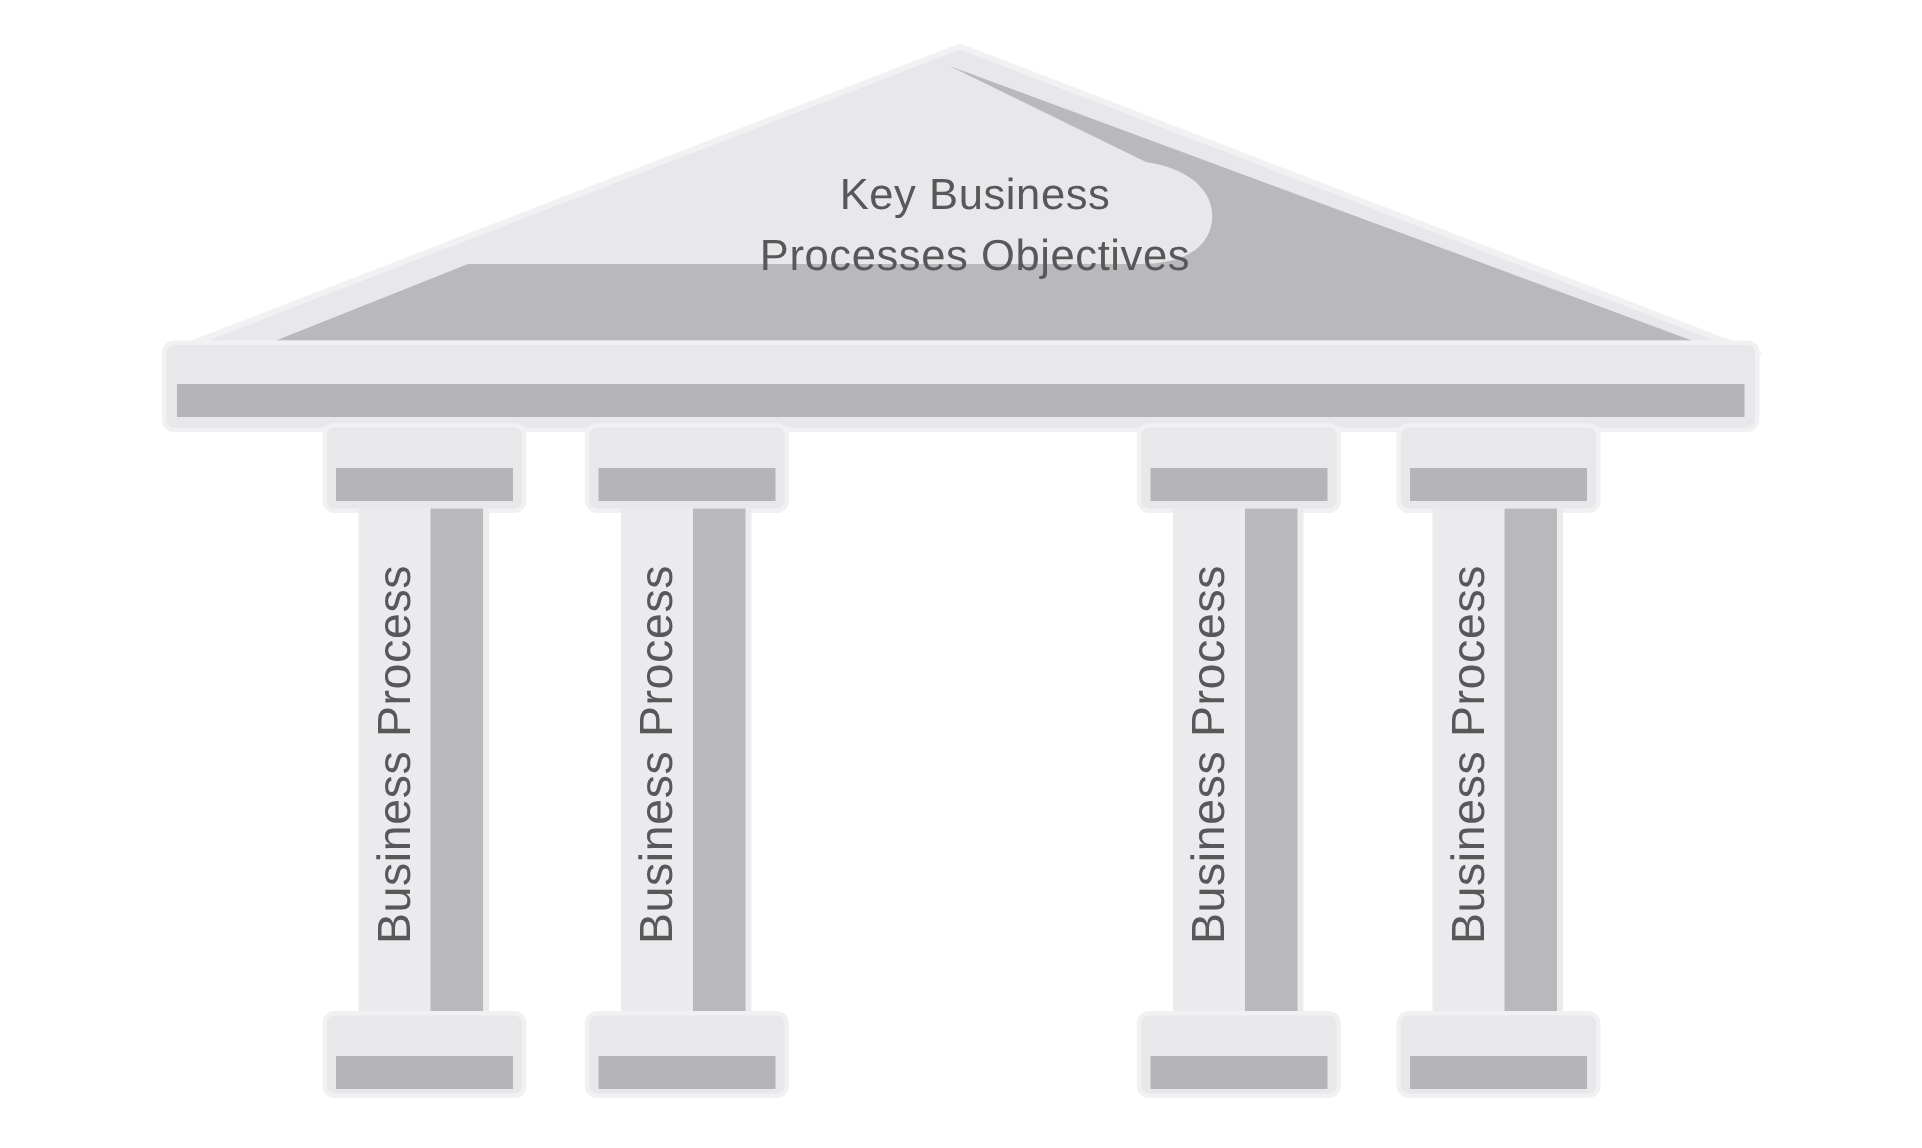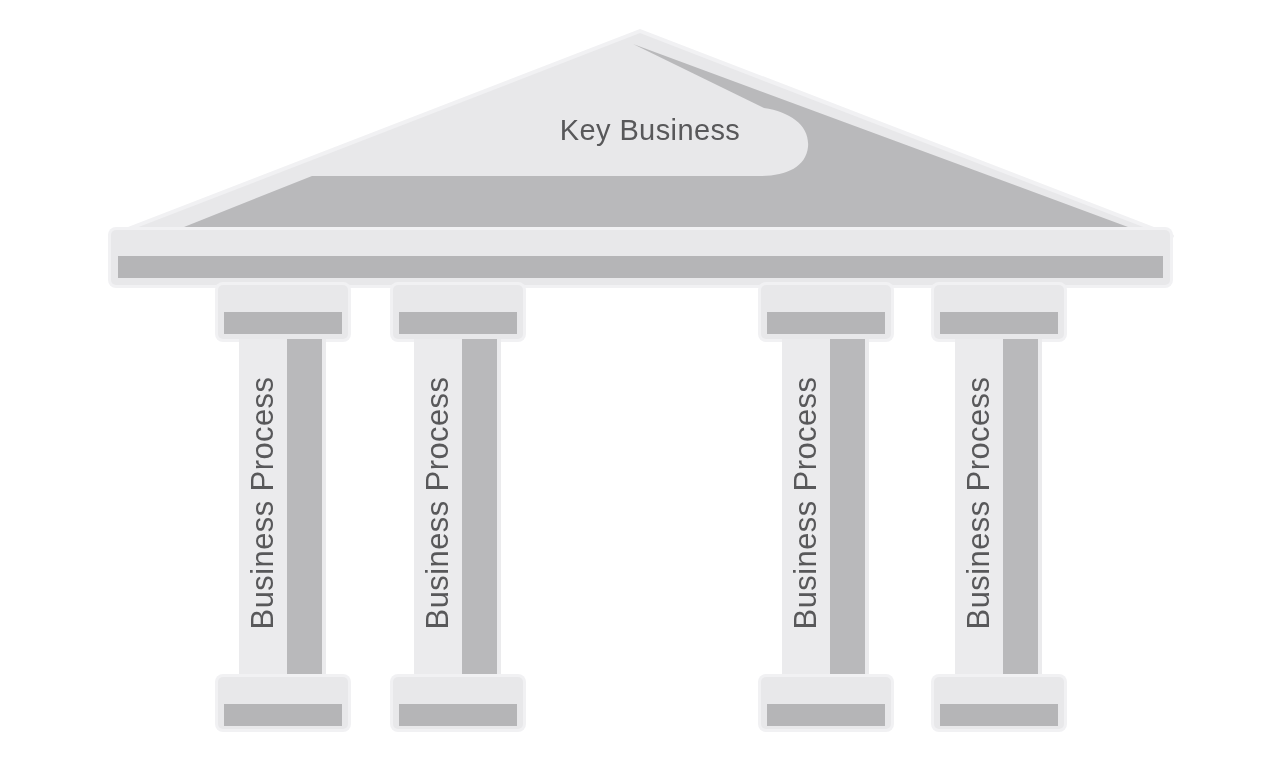--- a/index.html
+++ b/index.html
@@ -80,20 +80,21 @@
 
   <svg id="roof-svg" width="1281" height="300" viewBox="0 0 1281 300" aria-hidden="true">
     <path class="pediment-triangle" d="M640 31 L1172 236 L110 236 Z"></path>
     <path class="pediment-swoosh" d="M633 44 L1128 227 L184 227 L312 176 L760 176
              C786 176 806 167 808 147
              C810 126 791 112 764 108 Z"></path>
   </svg>
 
   <div class="roof-title">
     <span>Key Business</span>
+    <span>Processes Objectives</span>
   </div>
 
   <div class="entablature">
     <div class="beam-stripe"></div>
   </div>
 
   <div class="pillar p1">
     <div class="pillar-capital">
       <div class="block-stripe"></div>
     </div>

